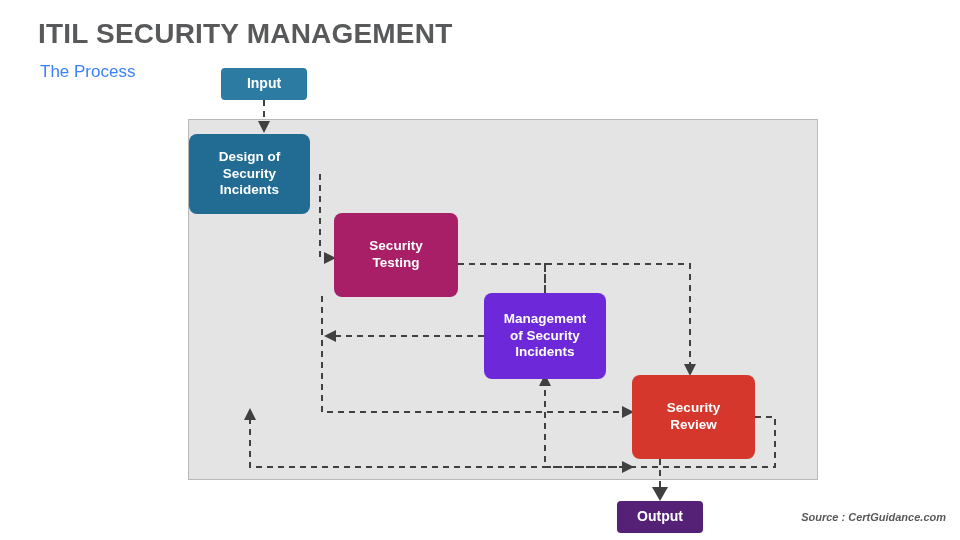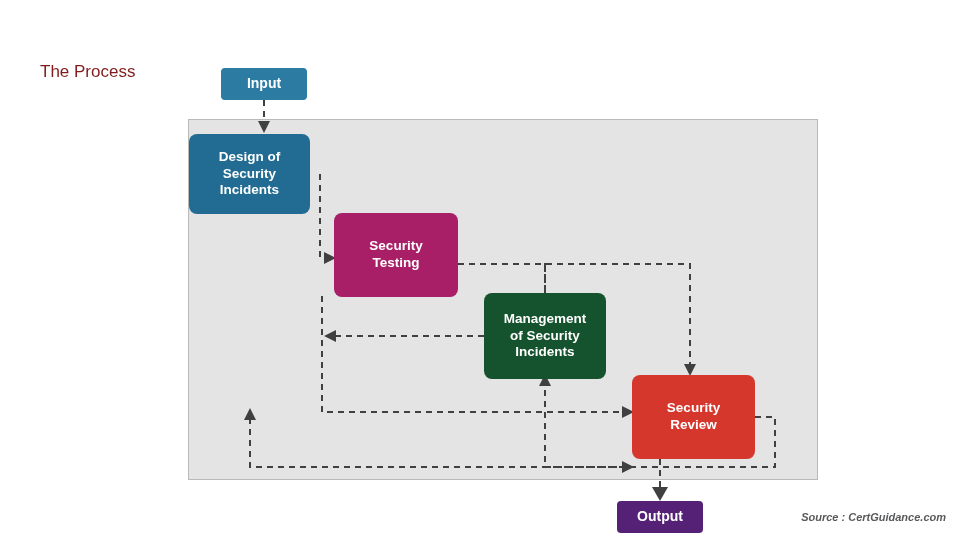--- a/index.html
+++ b/index.html
@@ -28,21 +28,21 @@
     font-weight: bold;
     color: #58595b;
     letter-spacing: 0.2px;
     white-space: nowrap;
   }
   .subtitle {
     position: absolute;
     left: 40px;
     top: 62px;
     font-size: 17px;
-    color: #7f1d1d;
+    color: #3b82f6;
     white-space: nowrap;
   }
   .source {
     position: absolute;
     right: 14px;
     top: 511px;
     font-size: 11px;
     font-weight: bold;
     font-style: italic;
     color: #58595b;
@@ -100,21 +100,21 @@
     height: 84px;
     background: #a81f67;
     font-size: 13.5px;
     font-weight: bold;
   }
   #node-incidents {
     left: 484px;
     top: 293px;
     width: 122px;
     height: 86px;
-    background: #14532d;
+    background: #6d28d9;
     font-size: 13.5px;
     font-weight: bold;
   }
   #node-review {
     left: 632px;
     top: 375px;
     width: 123px;
     height: 84px;
     background: #d6372c;
     font-size: 13.5px;
@@ -137,20 +137,21 @@
     height: 540px;
     pointer-events: none;
     z-index: 3;
   }
 </style>
 </head>
 <body>
 
 <div id="stage">
 
+  <div class="title">ITIL SECURITY MANAGEMENT</div>
   <div class="subtitle">The Process</div>
 
   <div class="panel"></div>
 
   <svg class="wires" viewBox="0 0 960 540">
     <g stroke="#404040" stroke-width="2" fill="none" stroke-dasharray="6,5">
 
       <path d="M264,100 L264,128"></path>
 
       <path d="M320,174 L320,258 L330,258"></path>

